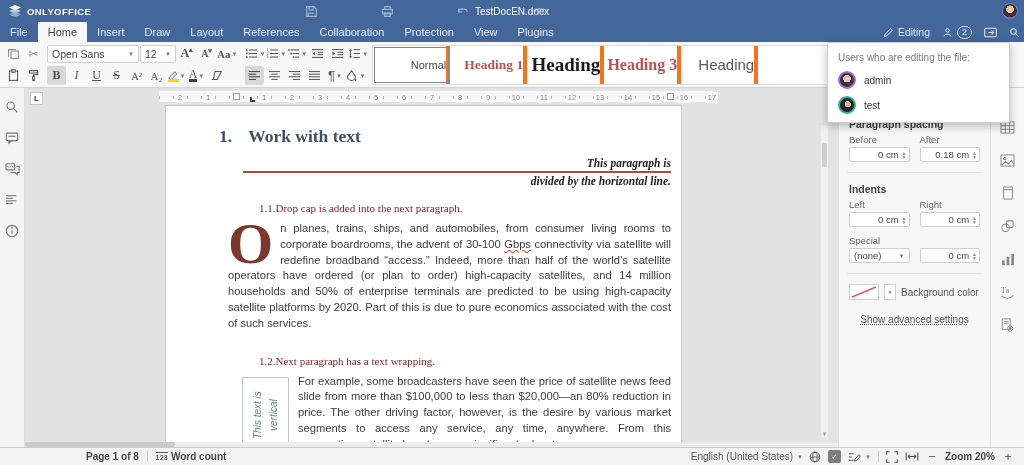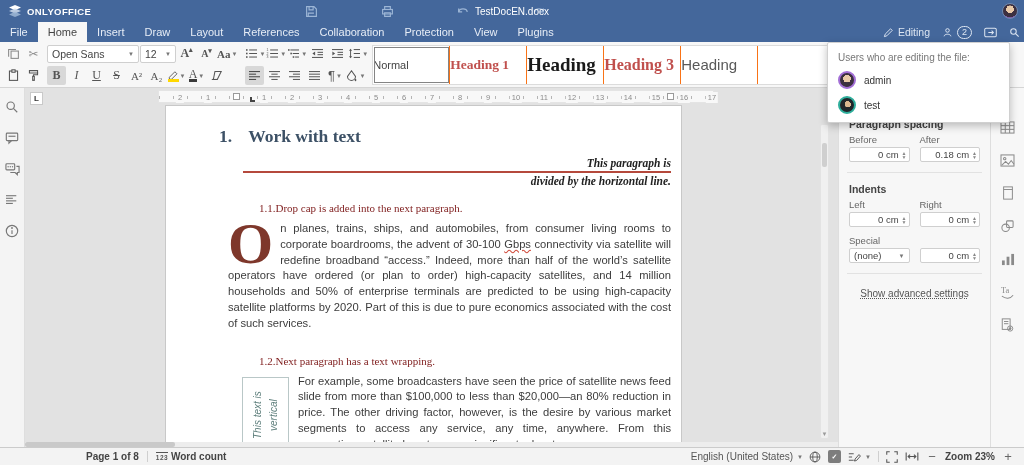--- a/index.html
+++ b/index.html
@@ -37,21 +37,21 @@
   .chev { font-size:6px; color:#777; margin-left:1px; }
   .combo { background:#fff; border:1px solid #cfcfcf; border-radius:2px; height:18px; display:flex; align-items:center; justify-content:space-between; padding:0 4px; font-size:10.5px; color:#444; cursor:pointer; }
   .combo.font { width:92px; } .combo.size { width:36px; }
   .blet { font-family:"Liberation Serif", serif; font-size:12px; font-weight:bold; }
   .glyph { font-size:12px; }
   .under-yellow { display:inline-block; border-bottom:3px solid #ffd800; line-height:10px; }
   .under-dark { display:inline-block; border-bottom:3px solid #3b3b3b; line-height:10px; }
 
   
   .stylegal { display:flex; height:40px; background:#fff; border:1px solid #dcdcdc; overflow:hidden; width:484px; }
-  .styleitem { width:77px; flex:0 0 77px; height:100%; display:flex; align-items:center; justify-content:flex-start; border-right:1px solid #f97316; background:#fff; cursor:pointer; white-space:nowrap; overflow:hidden; }
+  .styleitem { width:77px; flex:0 0 77px; height:100%; display:flex; align-items:center; justify-content:flex-end; border-right:4px solid #f97316; background:#fff; cursor:pointer; white-space:nowrap; overflow:hidden; }
   .styleitem.sel { outline:1px solid #848484; outline-offset:-2px; }
   .st-normal,.st-nospacing { font-size:11px; color:#444; }
   .st-h1 { font-family:"Liberation Serif",serif; font-weight:bold; font-size:13.5px; color:#c0504d; }
   .st-h2 { font-family:"Liberation Serif",serif; font-weight:bold; font-size:19px; color:#1a1a1a; }
   .st-h3 { font-family:"Liberation Serif",serif; font-weight:bold; font-size:16px; color:#c0504d; }
   .st-h4,.st-h5 { font-size:15px; color:#595959; }
 
   
   .main { position:absolute; top:88px; left:0; right:0; height:359px; display:flex; }
   .lsidebar { width:25px; background:#f4f4f4; border-right:1px solid #dedede; display:flex; flex-direction:column; align-items:center; padding-top:10px; gap:13px; }
@@ -638,20 +638,29 @@
                 <span class="val">0 cm</span>
                 <span class="arrows">
                   <span>▲</span>
                   <span>▼</span>
                 </span>
               </div>
             </div>
         </div>
       </div>
       <hr class="pdiv">
+      <div class="bgrow">
+        <span class="swatch">
+            <svg width="28" height="14" viewBox="0 0 28 14">
+              <line x1="2" y1="12" x2="26" y2="2" stroke="#e05a52" stroke-width="1.5"></line>
+            </svg>
+          </span>
+        <span class="swchev">▼</span>
+        <span class="bglabel">Background color</span>
+      </div>
       <div class="advlink">Show advanced settings</div>
     </div>
 
     <div class="riconbar">
       <span class="rbtn">
           <svg width="15" height="13" viewBox="0 0 16 14" fill="none" stroke="#8a8a8a" stroke-width="1.1">
             <rect x="1" y="1" width="14" height="12"></rect>
             <line x1="1" y1="5" x2="15" y2="5"></line>
             <line x1="1" y1="9" x2="15" y2="9"></line>
             <line x1="5.6" y1="1" x2="5.6" y2="13"></line>
@@ -740,21 +749,21 @@
           </svg>
         </span>
       <span class="sbtn2">
           <svg width="14" height="11" viewBox="0 0 18 14" fill="none" stroke="#555" stroke-width="1.4">
             <line x1="1.5" y1="2" x2="1.5" y2="12"></line>
             <line x1="16.5" y1="2" x2="16.5" y2="12"></line>
             <path d="M4 7h10M6.5 4.5L4 7l2.5 2.5M11.5 4.5L14 7l-2.5 2.5"></path>
           </svg>
         </span>
       <span class="pm">−</span>
-      <span class="zoomtxt">Zoom 23%</span>
+      <span class="zoomtxt">Zoom 20%</span>
       <span class="pm">+</span>
     </div>
   </div>
 
   <div class="popover">
     <div class="pop-title">Users who are editing the file:</div>
     <div class="pop-user">
       <span class="pop-ava admin"></span>
       <span class="pop-name">admin</span>
     </div>

